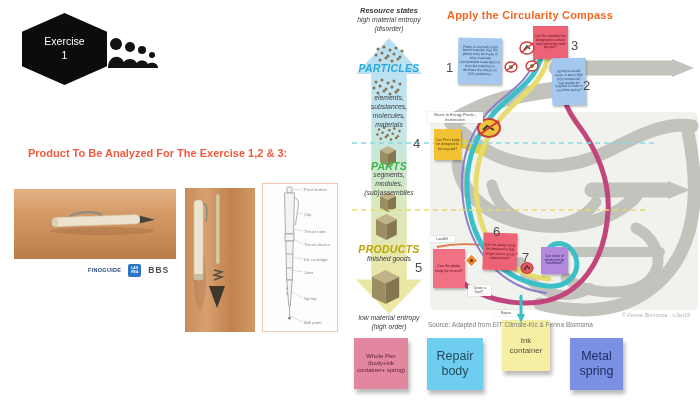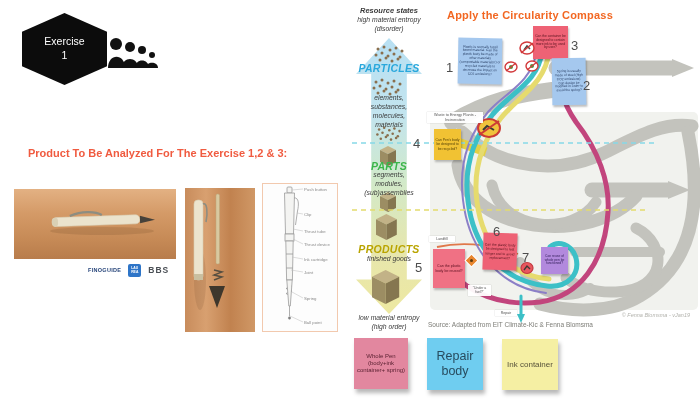--- a/index.html
+++ b/index.html
@@ -291,15 +291,16 @@
     </g>
   </svg>
 
   <div class="flabel" style="left:427px;top:112px;width:56px;font-size:3.8px;">Waste to Energy Plants - Incineration</div>
   <div class="flabel" style="left:429px;top:236px;width:26px;font-size:3.6px;">Landfill</div>
   <div class="flabel" style="left:468px;top:285px;width:23px;font-size:3.4px;">"Under a fuel?"</div>
   <div class="flabel" style="left:495px;top:310px;width:22px;font-size:3.6px;">Repair</div>
 
   <div class="bnote" style="left:354px;top:338px;width:54px;height:51px;background:#e2879f;color:#5c2233;font-size:6px;">Whole Pen (body+ink container+ spring)</div>
   <div class="bnote" style="left:427px;top:338px;width:56px;height:52px;background:#6fcdf0;color:#274b5e;font-size:12.5px;">Repair body</div>
-  <div class="bnote" style="left:502px;top:339px;width:56px;height:51px;background:#f5efa3;color:#57523a;font-size:8px;">Ink container</div>
+  <div class="bnote" style="left:502px;top:320px;width:48px;height:51px;background:#f5efa3;color:#57523a;font-size:8px;">Ink container</div>
+  <div class="bnote" style="left:570px;top:338px;width:53px;height:52px;background:#7b90e2;color:#1f2d66;font-size:12.5px;">Metal spring</div>
 
 </div>
 
 </body></html>

